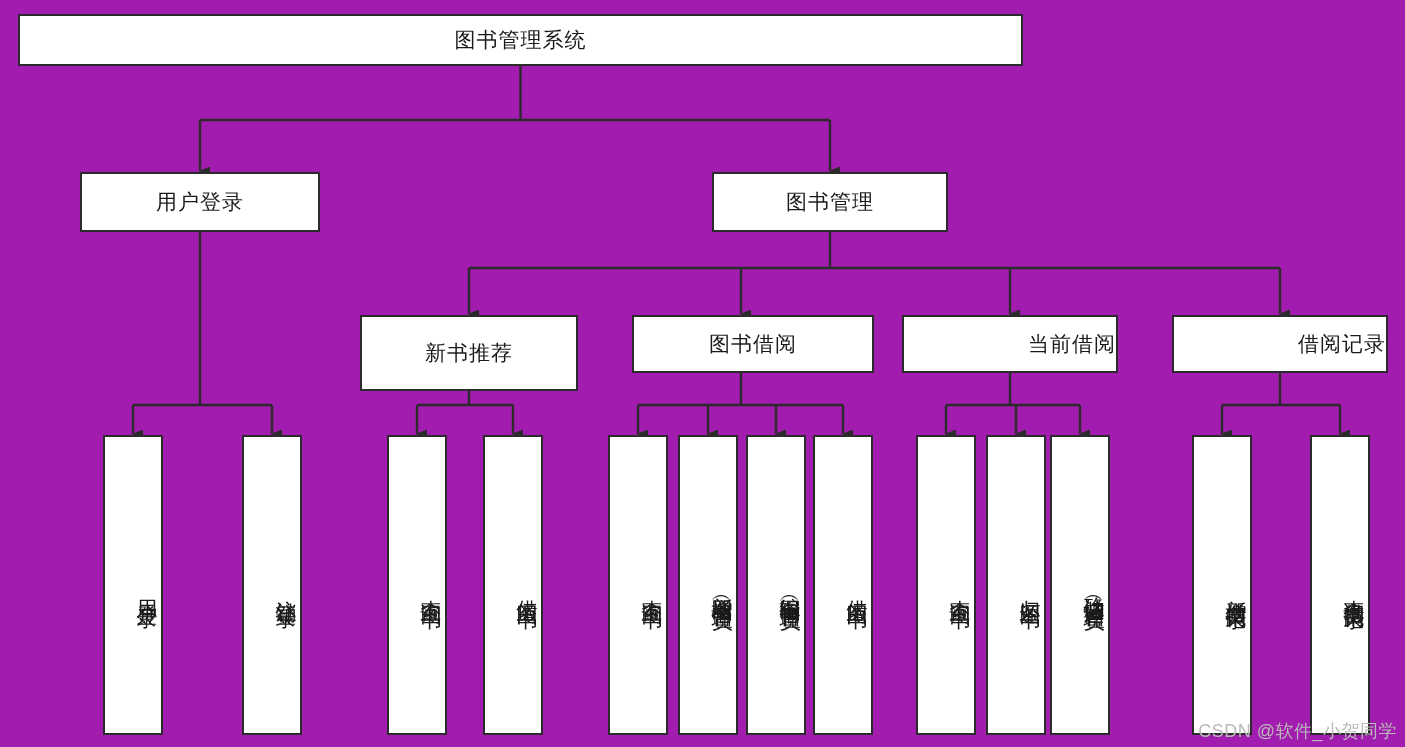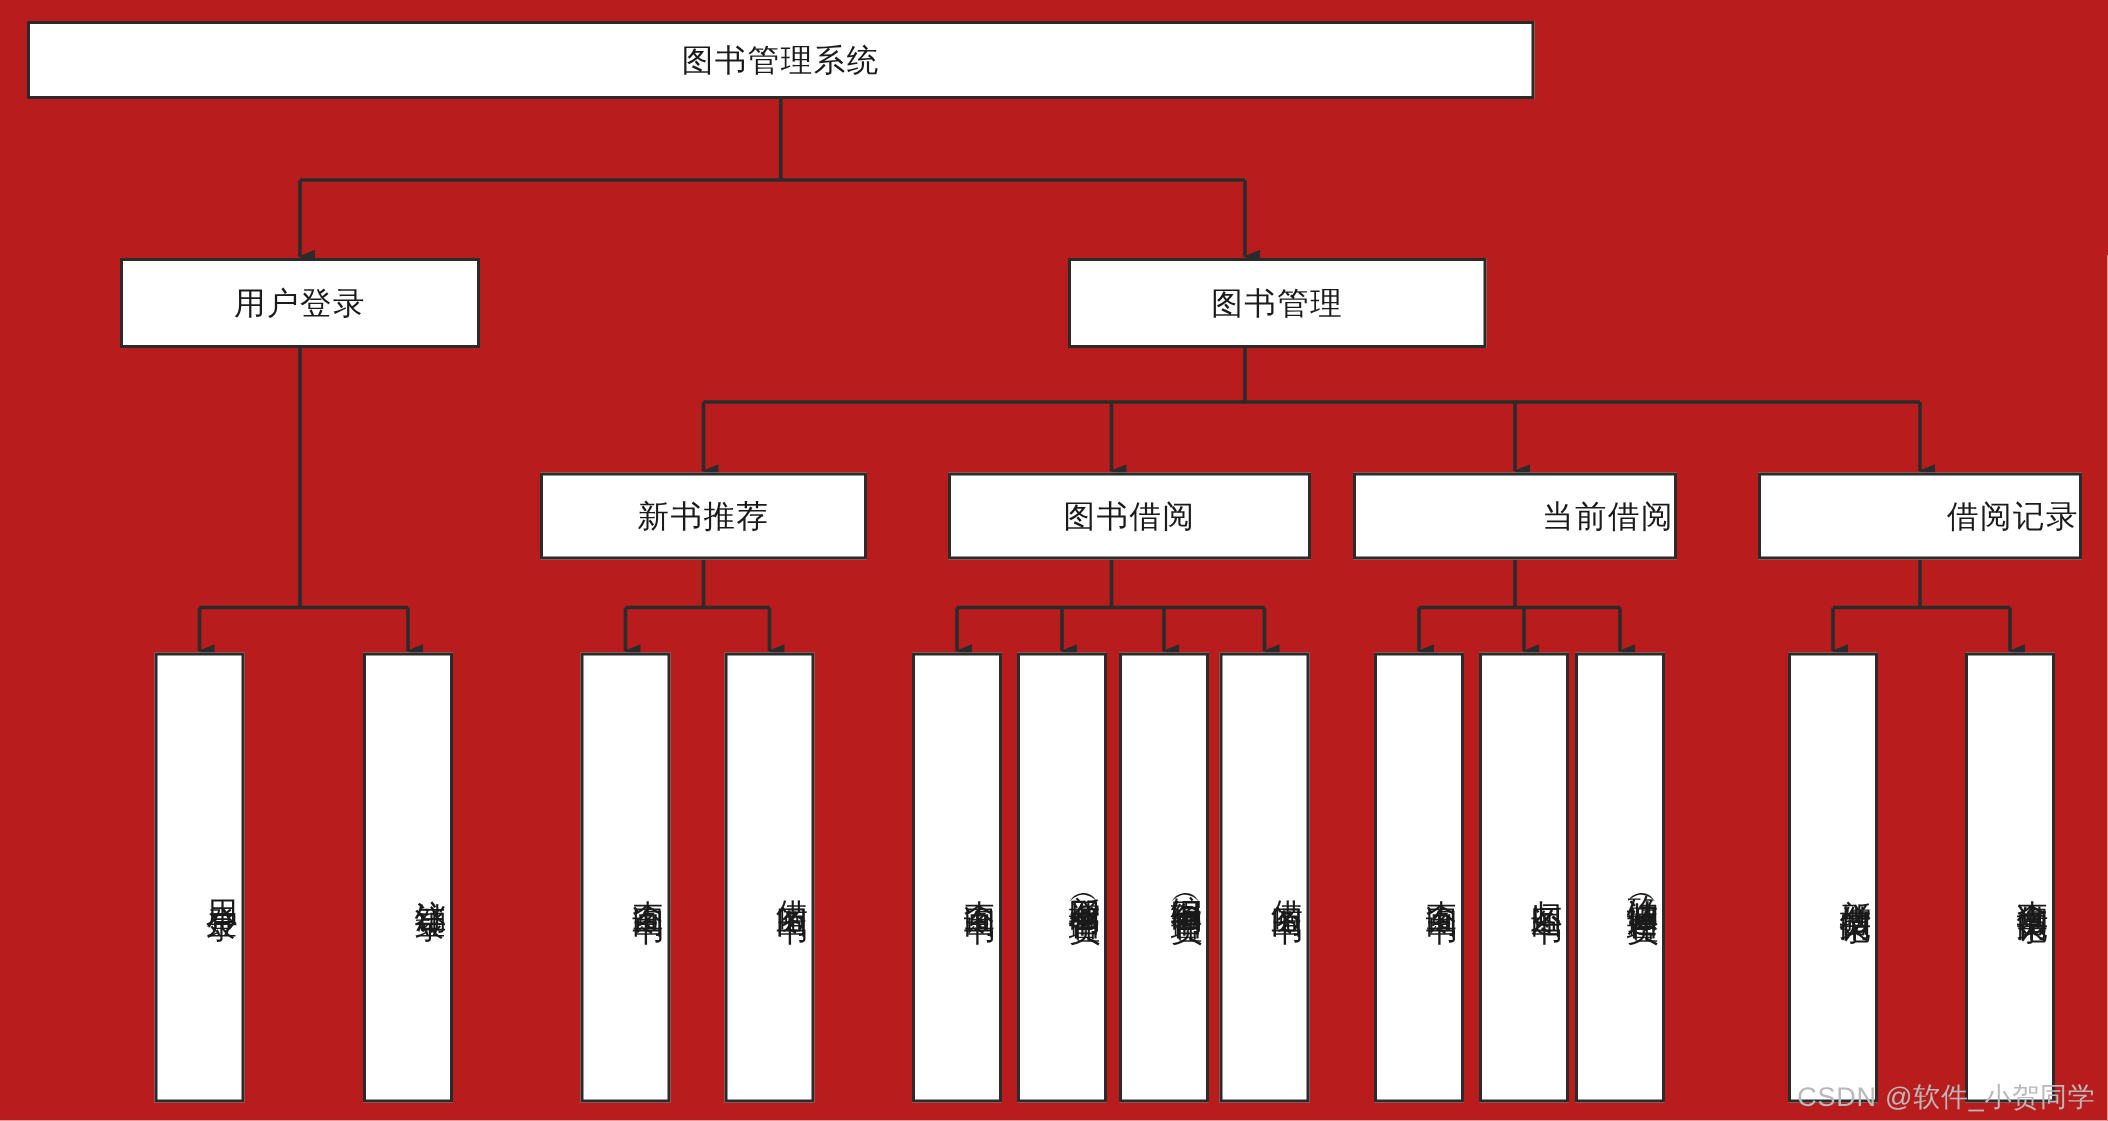--- a/index.html
+++ b/index.html
@@ -7,21 +7,21 @@
     padding: 0;
     background: #ffffff;
   }
   body {
     font-family: "Liberation Sans", "DejaVu Sans", sans-serif;
   }
   #canvas {
     position: relative;
     width: 1405px;
     height: 747px;
-    background: #b91c1c;
+    background: #a21caf;
     overflow: hidden;
   }
   .node {
     position: absolute;
     box-sizing: border-box;
     border: 2px solid #2b2b2b;
     background: #ffffff;
     display: flex;
     align-items: center;
     justify-content: center;
@@ -117,25 +117,25 @@
       </g>
   </svg>
 
   <div class="node horiz" style="left: 18px; top: 14px; width: 1005px; height: 52px;">
     <span>图书管理系统</span>
   </div>
 
   <div class="node horiz" style="left: 80px; top: 172px; width: 240px; height: 60px;">
     <span>用户登录</span>
   </div>
-  <div class="node horiz" style="left: 712px; top: 172px; width: 279px; height: 60px;">
+  <div class="node horiz" style="left: 712px; top: 172px; width: 236px; height: 60px;">
     <span>图书管理</span>
   </div>
 
-  <div class="node horiz" style="left: 360px; top: 315px; width: 218px; height: 58px;">
+  <div class="node horiz" style="left: 360px; top: 315px; width: 218px; height: 76px;">
     <span>新书推荐</span>
   </div>
   <div class="node horiz" style="left: 632px; top: 315px; width: 242px; height: 58px;">
     <span>图书借阅</span>
   </div>
   <div class="node horiz" style="left: 902px; top: 315px; width: 216px; height: 58px; justify-content: flex-end;">
     <span>当前借阅</span>
   </div>
   <div class="node horiz" style="left: 1172px; top: 315px; width: 216px; height: 58px; justify-content: flex-end;">
     <span>借阅记录</span>

